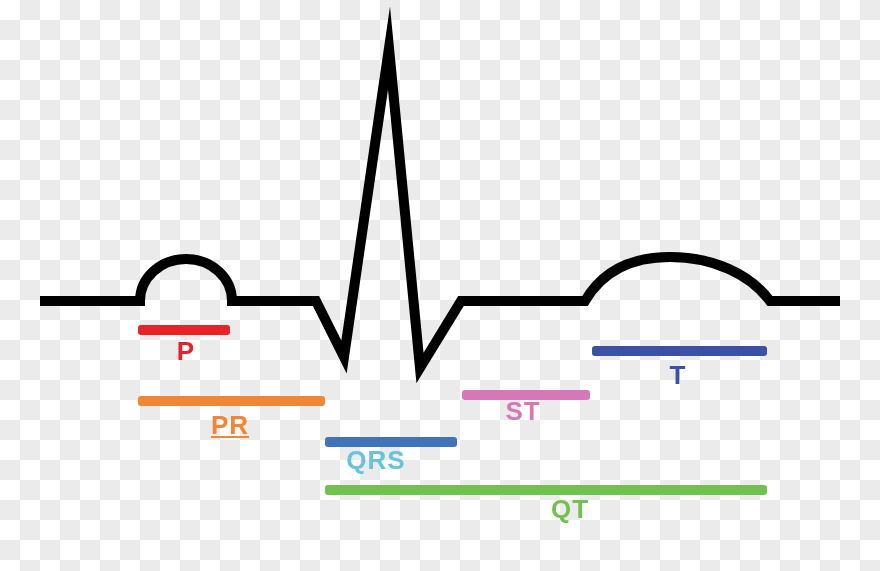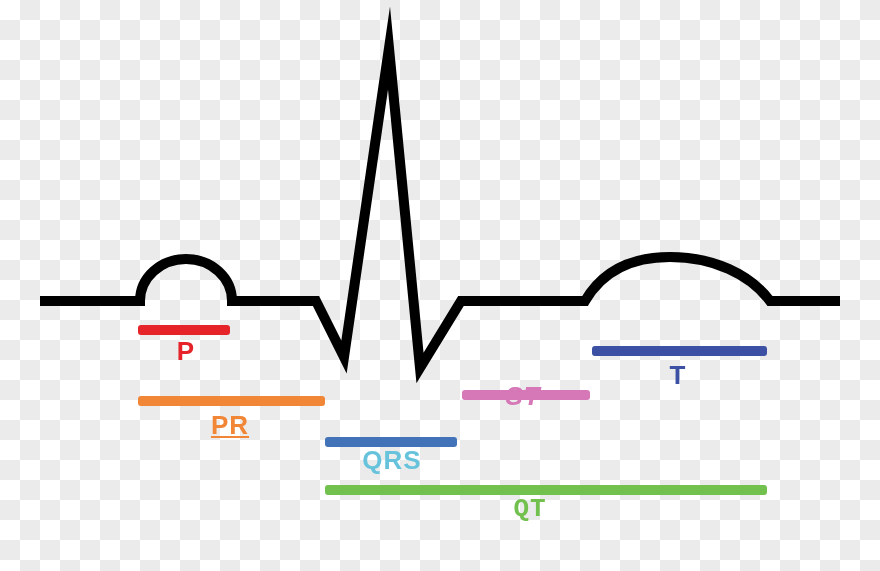--- a/index.html
+++ b/index.html
@@ -48,24 +48,24 @@
     <path d="M 40 301 H 140 A 46 42 0 0 1 232 301 H 316 L 344 357 L 389 48 L 420 368 L 461 301 H 585 C 603 270 632 257 670 257 C 713 257 750 274 770 301 H 840" fill="none" stroke="#000000" stroke-width="10" stroke-linejoin="miter" stroke-miterlimit="16" stroke-linecap="butt"></path>
   </svg>
 
   <div class="seg-bar" style="left: 138px; top: 325px; width: 92px; height: 10px; background: rgb(230, 35, 41);"></div>
   <div class="seg-label" style="left: 186px; top: 338px; color: rgb(230, 35, 41);">P</div>
 
   <div class="seg-bar" style="left: 138px; top: 396px; width: 187px; height: 10px; background: rgb(240, 134, 54);"></div>
   <div class="seg-label" style="left: 230px; top: 412px; color: rgb(240, 134, 54); text-decoration: underline;">PR</div>
 
   <div class="seg-bar" style="left: 325px; top: 437px; width: 132px; height: 10px; background: rgb(66, 115, 185);"></div>
-  <div class="seg-label" style="left: 392px; top: 447px; color: rgb(103, 195, 220);">QRS</div>
+  <div class="seg-label" style="left: 376px; top: 447px; color: rgb(103, 195, 220);">QRS</div>
 
   <div class="seg-bar" style="left: 462px; top: 390px; width: 128px; height: 10px; background: rgb(214, 119, 183);"></div>
-  <div class="seg-label" style="left: 523px; top: 383px; color: rgb(214, 119, 183); font-style: italic;">ST</div>
+  <div class="seg-label" style="left: 523px; top: 398px; color: rgb(214, 119, 183);">ST</div>
 
   <div class="seg-bar" style="left: 592px; top: 346px; width: 175px; height: 10px; background: rgb(60, 81, 163);"></div>
   <div class="seg-label" style="left: 678px; top: 362px; color: rgb(60, 81, 163);">T</div>
 
   <div class="seg-bar" style="left: 325px; top: 485px; width: 442px; height: 10px; background: rgb(114, 193, 79);"></div>
-  <div class="seg-label" style="left: 530px; top: 496px; color: rgb(114, 193, 79); font-family: Liberation Mono, monospace;">QT</div>
+  <div class="seg-label" style="left: 570px; top: 496px; color: rgb(114, 193, 79);">QT</div>
 
 </div>
 
 </body></html>

